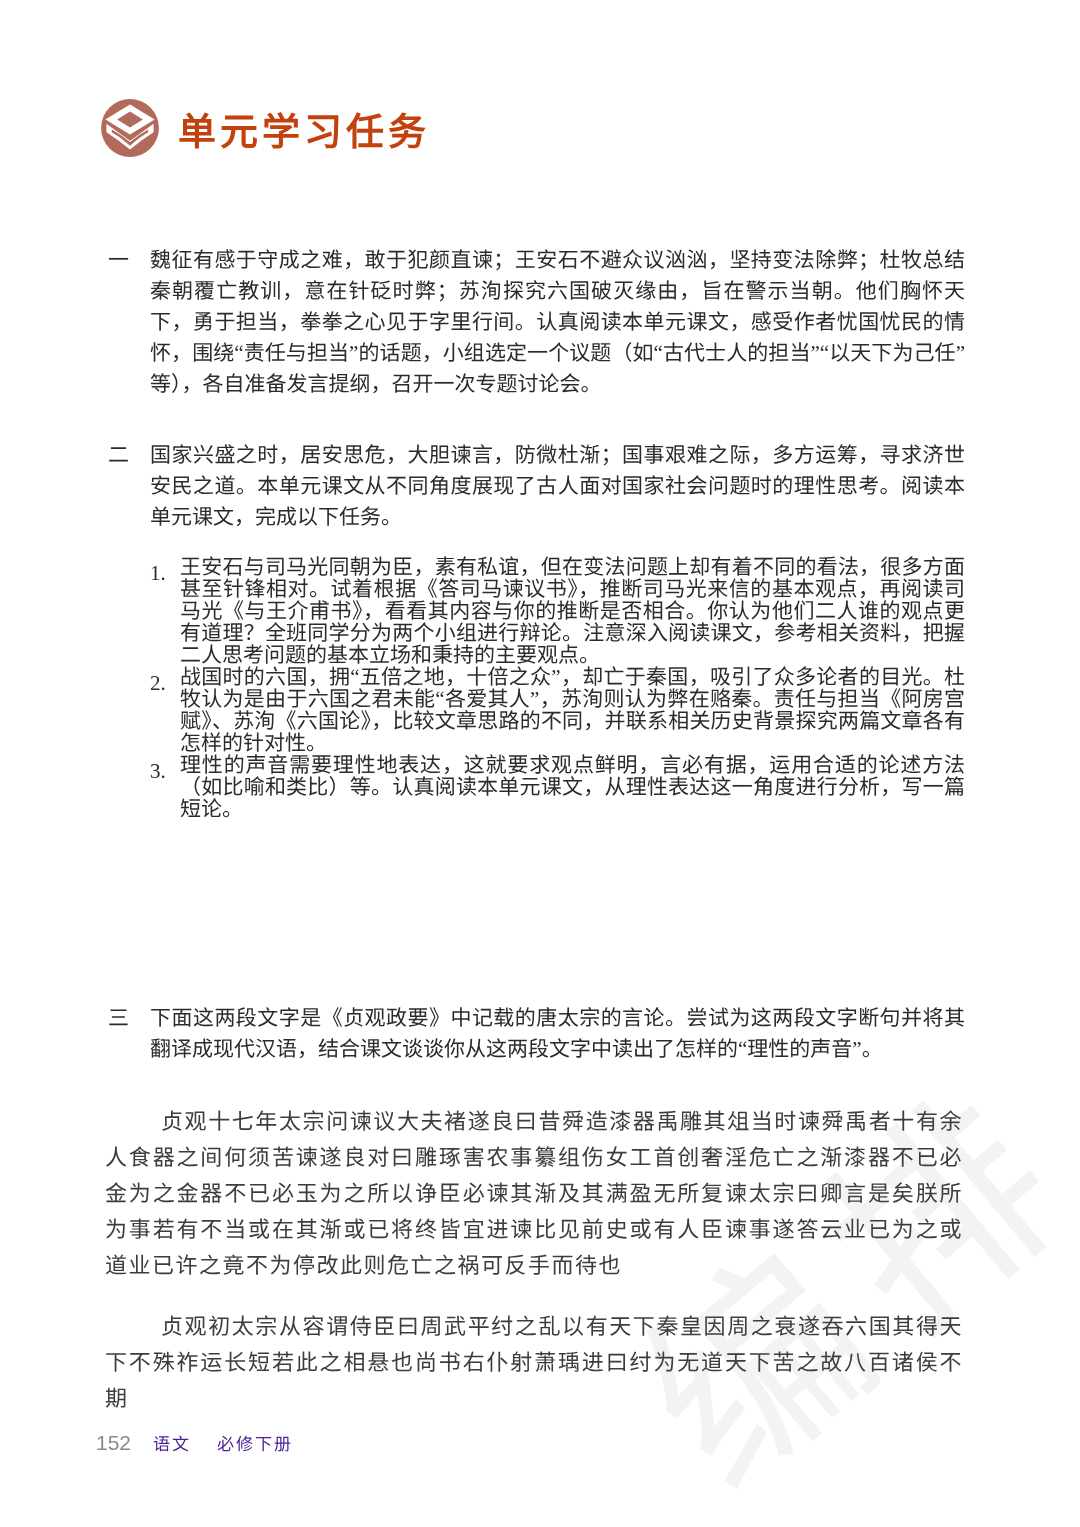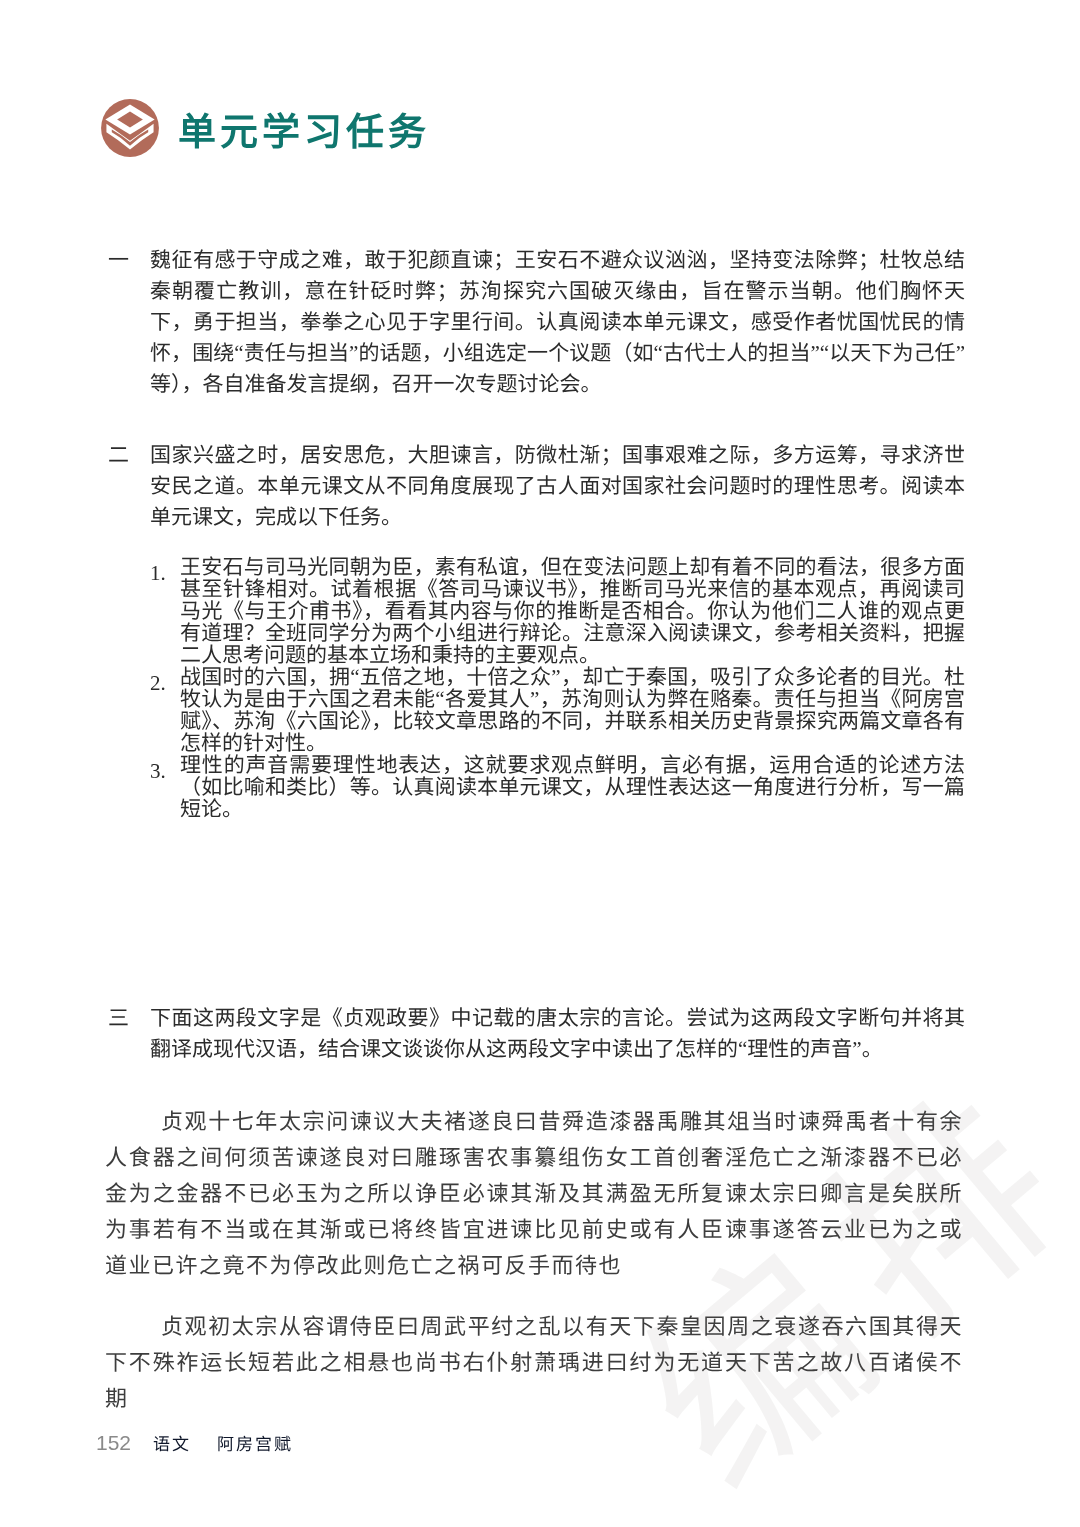--- a/index.html
+++ b/index.html
@@ -115,41 +115,41 @@
     align-items: baseline;
   }
   .footer-num {
     font-family: "Liberation Sans", sans-serif;
     font-size: 21px;
     color: #8a8a8a;
     margin-right: 22px;
   }
   .footer-subject, .footer-volume {
     font-size: 17px;
-    color: #0f172a;
+    color: #4c1d95;
     letter-spacing: 2px;
   }
   .footer-volume { margin-left: 26px; }
 </style>
 </head>
 <body>
 
 <div class="page">
 
   <div class="header">
     <span class="header-icon">
       <svg viewBox="0 0 56 56" aria-hidden="true">
         <circle cx="28" cy="28" r="27" fill="#b26b5a"></circle>
         <polygon points="28,6 51,20 28,34 5,20" fill="#ffffff"></polygon>
         <polygon points="28,12.5 40,20 28,27.5 16,20" fill="#b26b5a"></polygon>
         <path d="M6,24 Q17,32 28,40 Q39,32 50,24 L50,32 Q39,39 28,48 Q17,39 6,32 Z" fill="#ffffff"></path>
         <path d="M11,29.5 Q20,34.5 28,41 Q36,34.5 45,29.5 L45,32 Q36,37 28,44.5 Q20,37 11,32 Z" fill="#b26b5a"></path>
       </svg>
     </span>
-    <h1 class="header-title" style="color: #0f766e;">单元学习任务</h1>
+    <h1 class="header-title" style="color: #c2410c;">单元学习任务</h1>
   </div>
 
   <section class="sec" style="top:245px">
     <span class="sec-label">一</span>
     <p class="sec-body">魏征有感于守成之难，敢于犯颜直谏；王安石不避众议汹汹，坚持变法除弊；杜牧总结秦朝覆亡教训，意在针砭时弊；苏洵探究六国破灭缘由，旨在警示当朝。他们胸怀天下，勇于担当，拳拳之心见于字里行间。认真阅读本单元课文，感受作者忧国忧民的情怀，围绕“责任与担当”的话题，小组选定一个议题（如“古代士人的担当”“以天下为己任”等），各自准备发言提纲，召开一次专题讨论会。</p>
   </section>
 
   <section class="sec" style="top:440px">
     <span class="sec-label">二</span>
     <p class="sec-body">国家兴盛之时，居安思危，大胆谏言，防微杜渐；国事艰难之际，多方运筹，寻求济世安民之道。本单元课文从不同角度展现了古人面对国家社会问题时的理性思考。阅读本单元课文，完成以下任务。</p>
@@ -176,16 +176,16 @@
   </section>
 
   <p class="classical" style="top:1100px">贞观十七年太宗问谏议大夫褚遂良曰昔舜造漆器禹雕其俎当时谏舜禹者十有余人食器之间何须苦谏遂良对曰雕琢害农事纂组伤女工首创奢淫危亡之渐漆器不已必金为之金器不已必玉为之所以诤臣必谏其渐及其满盈无所复谏太宗曰卿言是矣朕所为事若有不当或在其渐或已将终皆宜进谏比见前史或有人臣谏事遂答云业已为之或道业已许之竟不为停改此则危亡之祸可反手而待也</p>
   <p class="classical" style="top:1305px">贞观初太宗从容谓侍臣曰周武平纣之乱以有天下秦皇因周之衰遂吞六国其得天下不殊祚运长短若此之相悬也尚书右仆射萧瑀进曰纣为无道天下苦之故八百诸侯不期</p>
 
   <div class="watermark">编排</div>
 
   <footer class="footer">
     <span class="footer-num">152</span>
     <span class="footer-subject">语文</span>
-    <span class="footer-volume">阿房宫赋</span>
+    <span class="footer-volume">必修下册</span>
   </footer>
 
 </div>
 
 </body></html>

